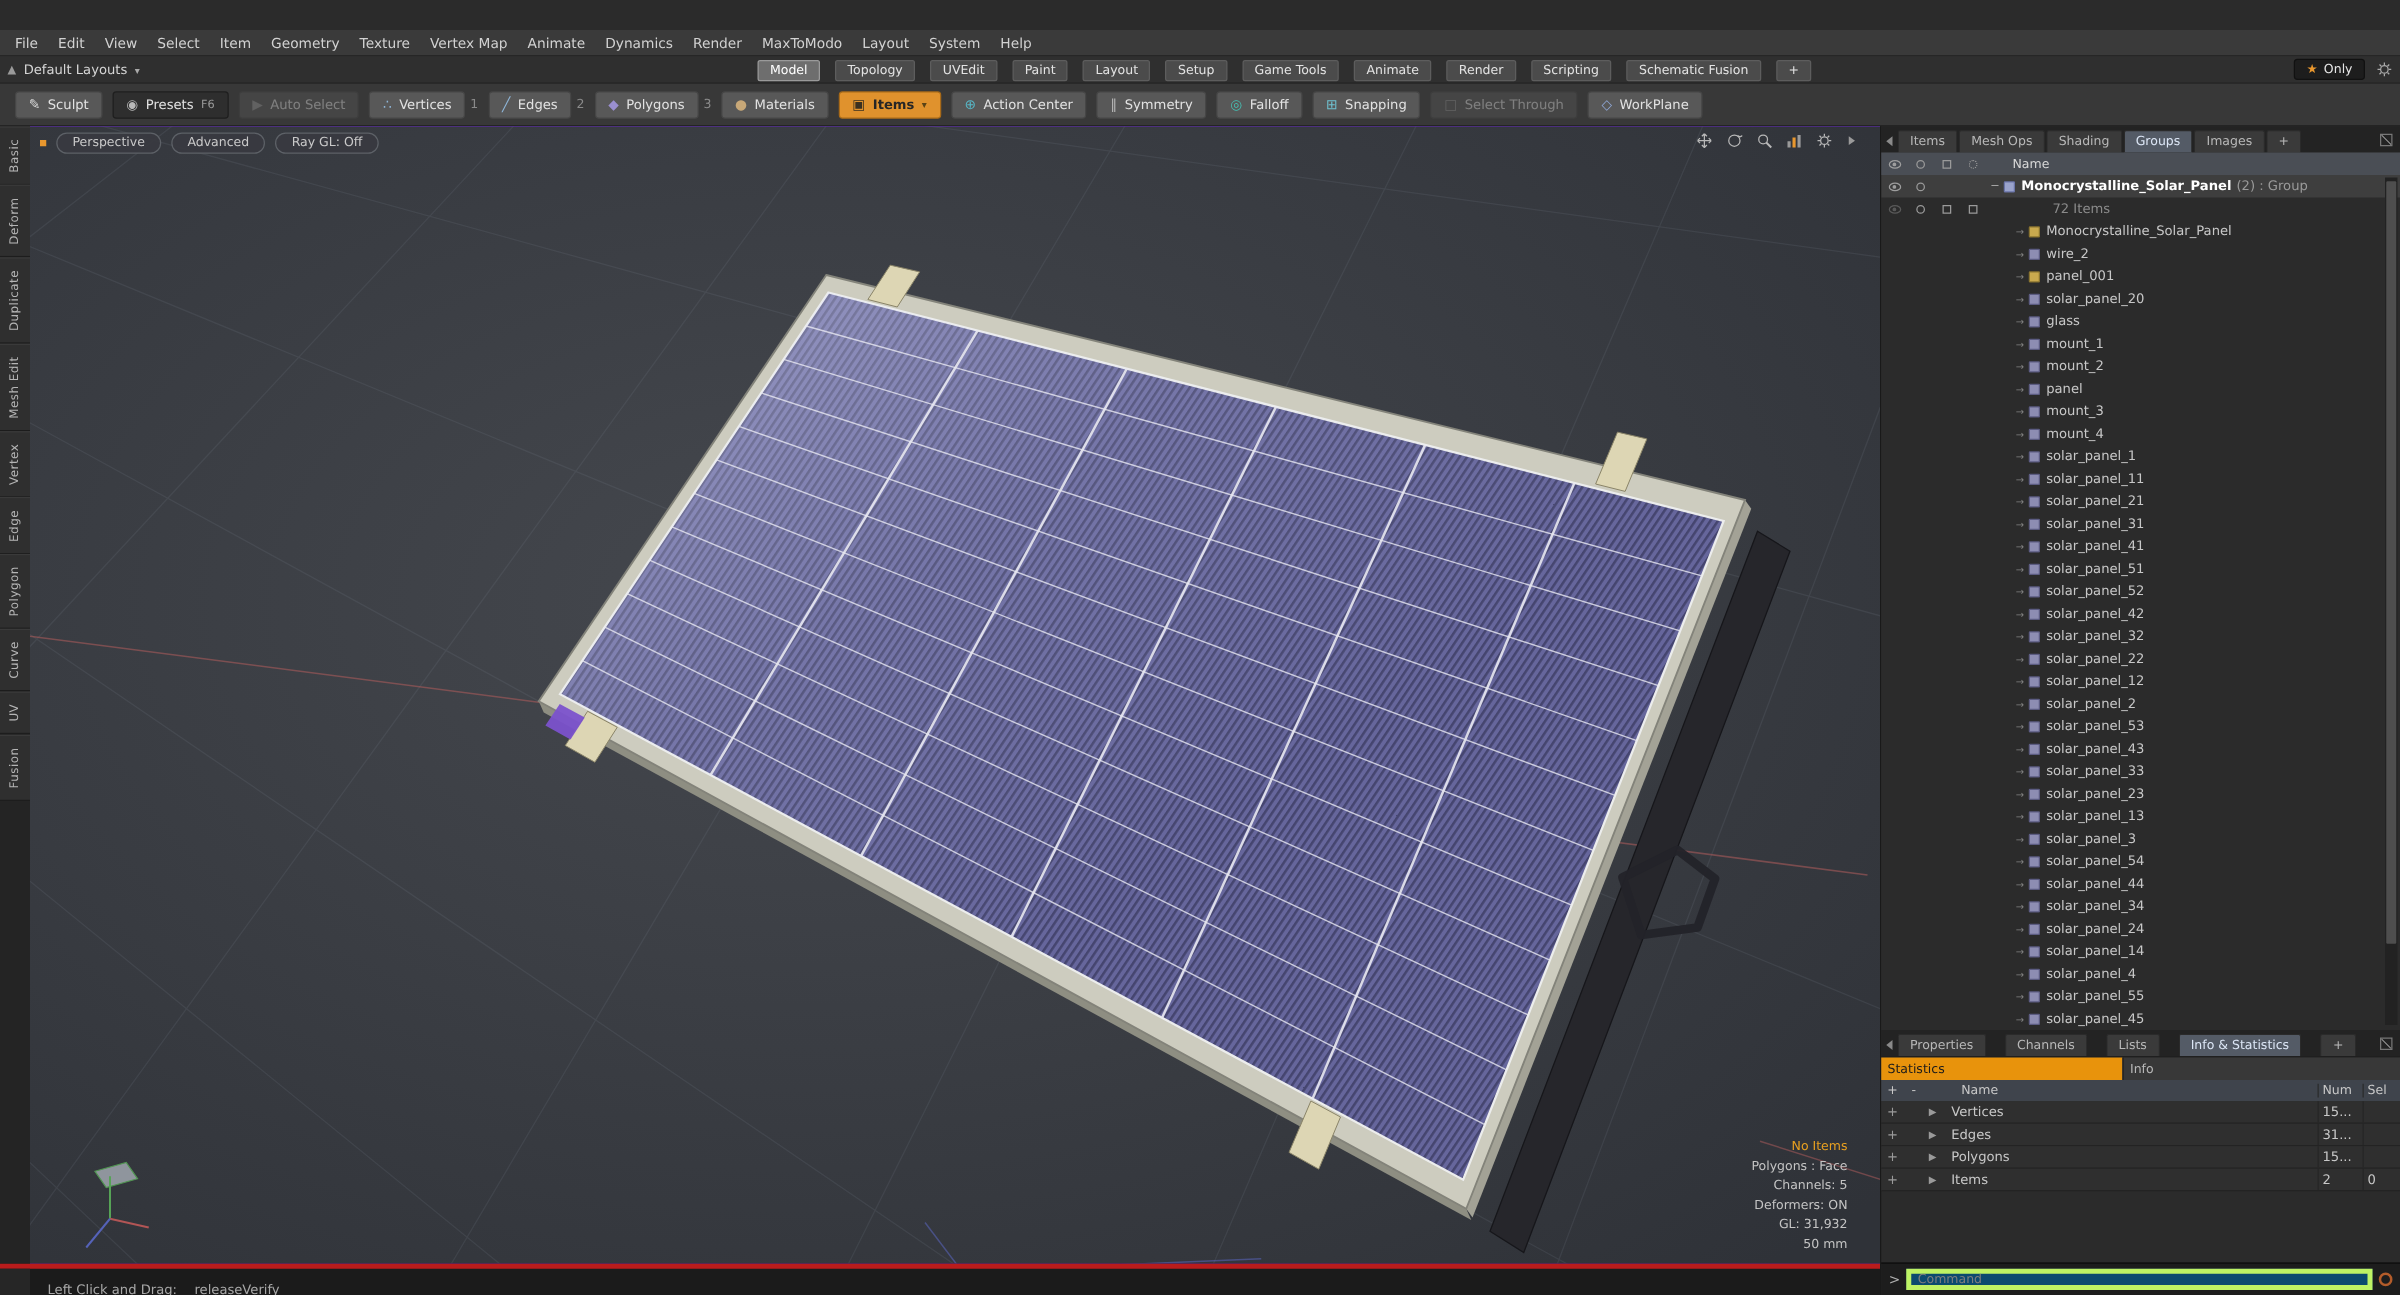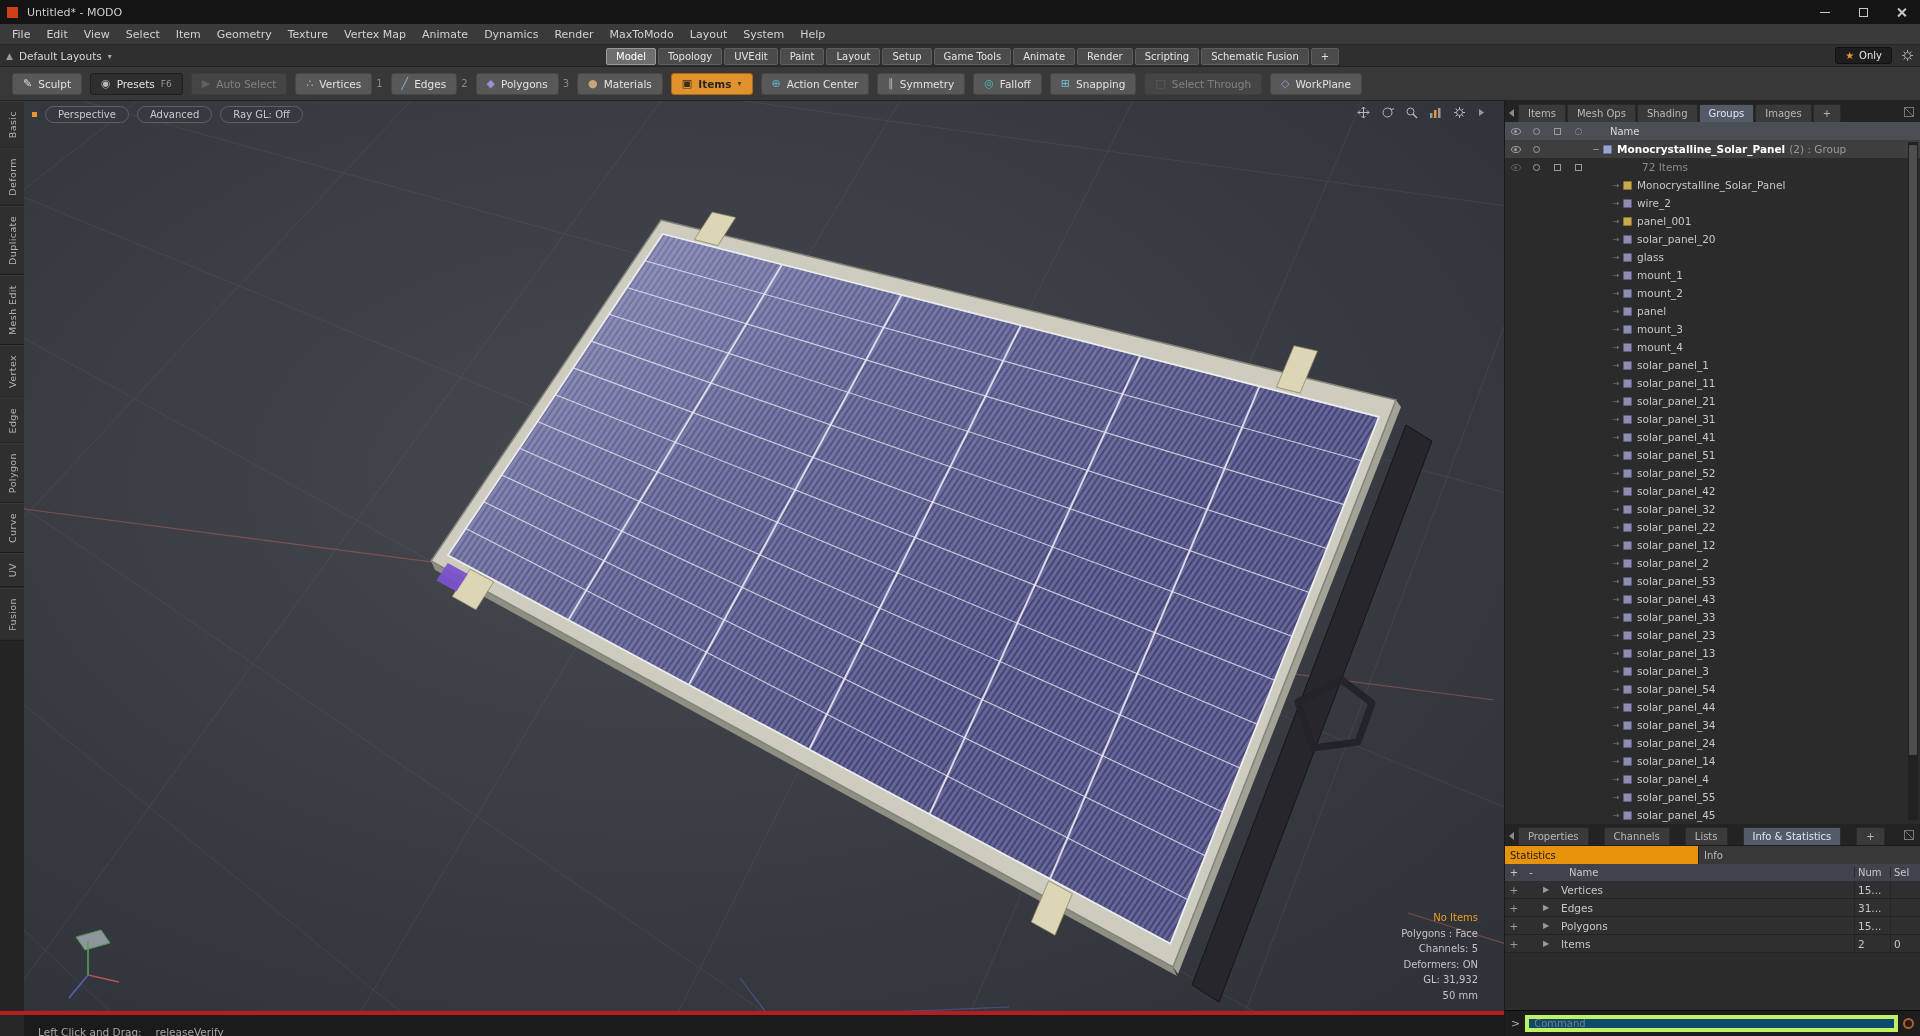--- a/index.html
+++ b/index.html
@@ -23,21 +23,21 @@
   
   .menubar{position:absolute;left:0;top:24px;width:1920px;height:21px;background:#3a3a3a;border-bottom:1px solid #262626;display:flex;align-items:center;padding-left:4px}
   .menu-item{padding:0 8px;color:#d2d2d2;font-size:11px}
 
   
   .layoutbar{position:absolute;left:0;top:45px;width:1920px;height:22px;background:#2f2f2f;border-bottom:1px solid #222}
   .dl{position:absolute;left:6px;top:0;height:22px;display:flex;align-items:center;gap:6px}
   .home-ico{color:#9a9a9a;font-size:9px}
   .dl-label{color:#d5d5d5;font-size:10.5px}
   .caret{color:#aaa;font-size:8px}
-  .lay-tabs{position:absolute;left:606px;top:3px;display:flex;gap:2px}
+  .lay-tabs{position:absolute;left:606px;top:3px;display:flex;gap:12px}
   .lay-tab{height:17px;padding:0 9px;display:flex;align-items:center;background:#4b4b4b;border:1px solid #5d5d5d;border-radius:2px;color:#e3e3e3;font-size:10px;white-space:nowrap}
   .lay-tab.active{background:#6e6e6e;border-color:#9a9a9a;color:#fff}
   .lay-right{position:absolute;right:6px;top:2px;display:flex;align-items:center;gap:9px}
   .only-pill{height:17px;display:flex;align-items:center;gap:5px;background:#1d1d1d;border:1px solid #111;border-radius:3px;padding:0 9px}
   .star{color:#e8972e;font-size:10px}
   .only-label{color:#e6e6e6;font-size:10px}
 
   
   .toolbar{position:absolute;left:0;top:67px;width:1920px;height:34px;background:#383838;border-bottom:1px solid #242424;display:flex;align-items:center;padding-left:12px;gap:8px}
   .tb-wrap{display:flex;align-items:center;gap:4px;flex-shrink:0}
@@ -127,35 +127,20 @@
   
   .statusbar{position:absolute;left:0;top:1011px;width:1504px;height:38px;background:#1b1b1b;border-top:4px solid #b91c1c;display:flex;align-items:center;font-size:10.5px;color:#a8a8a8}
   .grip{width:24px;height:100%;background:#262626;margin-right:14px;flex-shrink:0}
   .sb-hint{margin-left:14px}
 </style>
 </head>
 <body>
 
 <div id="app">
 
-  <div class="titlebar">
-    <span class="logo"></span>
-    <span class="title">Untitled* - MODO</span>
-    <div class="win-controls">
-      <span class="win-btn">
-          <span class="min-glyph"></span>
-        </span>
-      <span class="win-btn">
-          <span class="max-glyph"></span>
-        </span>
-      <span class="win-btn">
-          <span class="close-glyph"></span>
-        </span>
-    </div>
-  </div>
 
   <div class="menubar" id="menubar">
       <span class="menu-item">File</span>
       <span class="menu-item">Edit</span>
       <span class="menu-item">View</span>
       <span class="menu-item">Select</span>
       <span class="menu-item">Item</span>
       <span class="menu-item">Geometry</span>
       <span class="menu-item">Texture</span>
       <span class="menu-item">Vertex Map</span>

